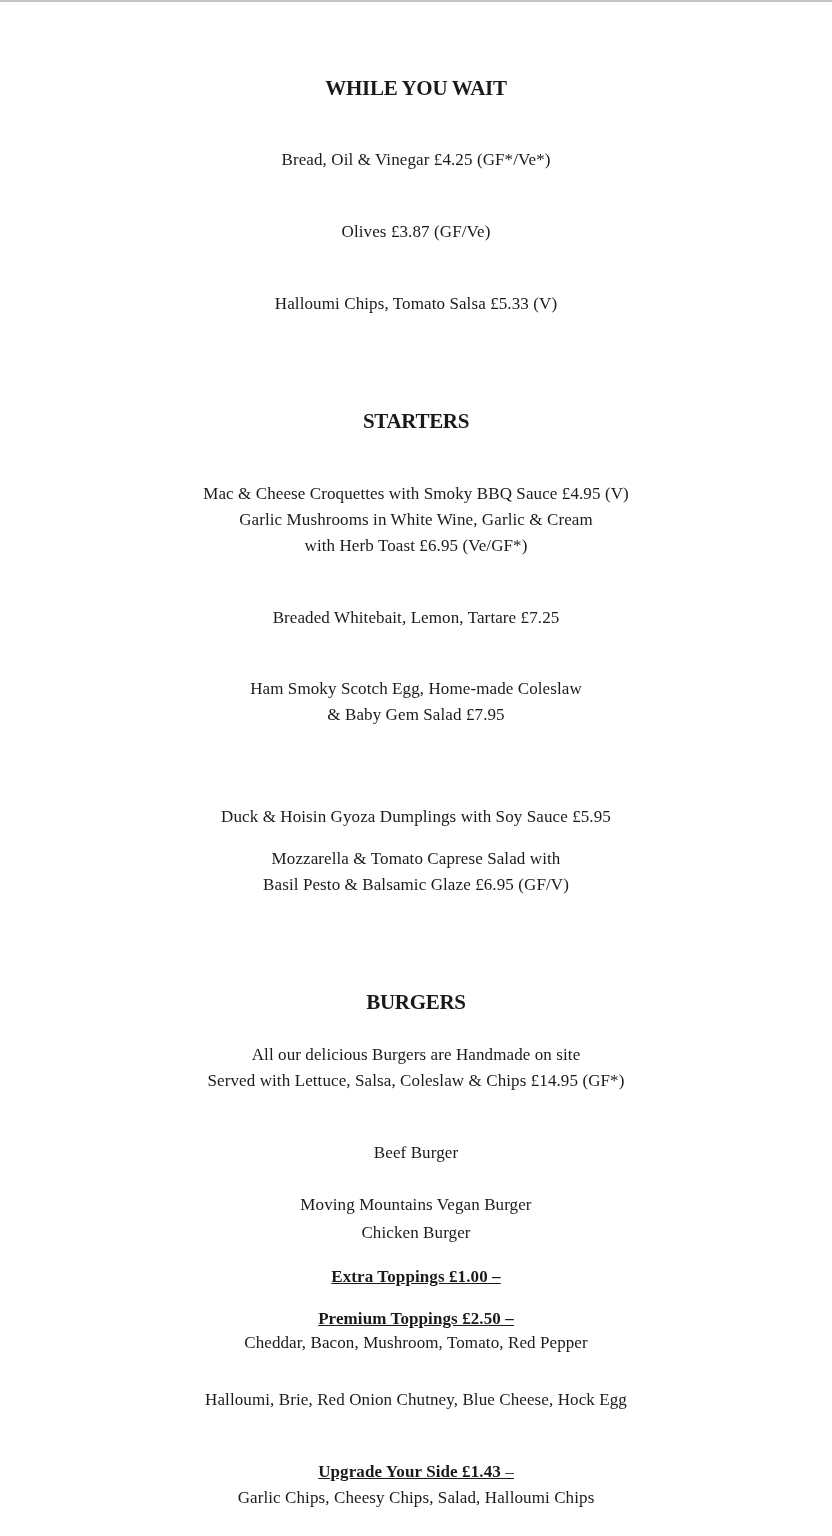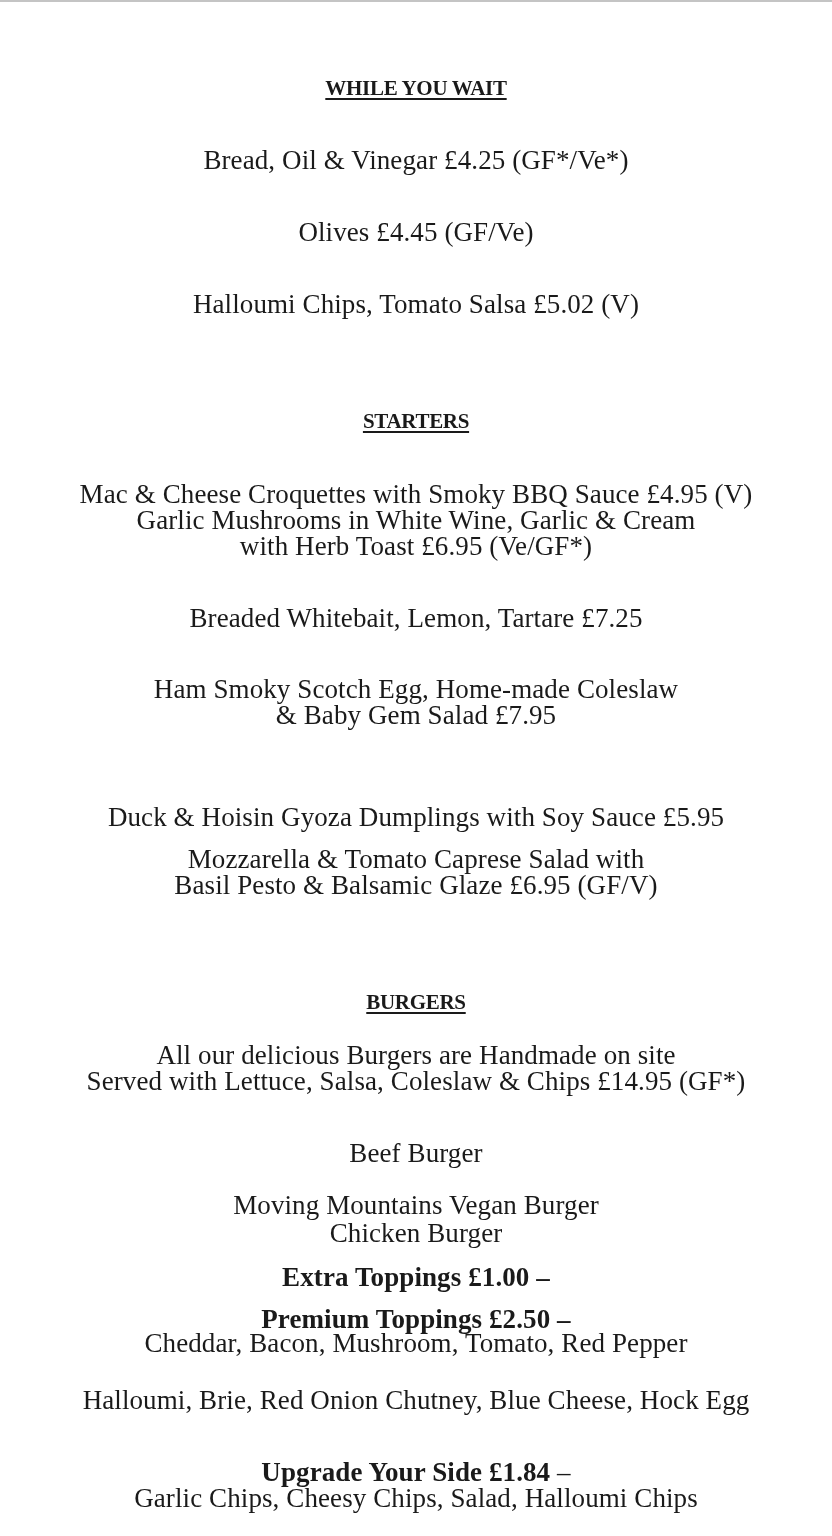--- a/index.html
+++ b/index.html
@@ -19,49 +19,49 @@
       position: absolute;
       left: 0; top: 0;
       width: 832px; height: 2px;
       background: #c4c4c4;
     }
     .line {
       position: absolute;
       left: 0;
       width: 832px;
       text-align: center;
-      font-size: 27px;
+      font-size: 17px;
       line-height: 26px;
       white-space: nowrap;
       letter-spacing: 0.1px;
     }
     .heading {
       font-weight: bold;
-      text-decoration: underline;
       text-underline-offset: 3px;
       text-decoration-thickness: 2px;
       font-size: 21px;
       letter-spacing: -0.3px;
     }
     .bold {
       font-weight: bold;
+      text-decoration: underline;
     }
     .normal-dash {
       font-weight: normal;
     }
   </style>
 </head>
 <body>
 
 <div class="top-rule"></div>
 
 <div class="line heading" style="top:75px">WHILE YOU WAIT</div>
 <div class="line" style="top:147px">Bread, Oil &amp; Vinegar £4.25 (GF*/Ve*)</div>
-<div class="line" style="top:219px">Olives £4.45 (GF/Ve)</div>
-<div class="line" style="top:291px">Halloumi Chips, Tomato Salsa £5.02 (V)</div>
+<div class="line" style="top:219px">Olives £3.87 (GF/Ve)</div>
+<div class="line" style="top:291px">Halloumi Chips, Tomato Salsa £5.33 (V)</div>
 
 <div class="line heading" style="top:408px">STARTERS</div>
 <div class="line" style="top:481px">Mac &amp; Cheese Croquettes with Smoky BBQ Sauce £4.95 (V)</div>
 <div class="line" style="top:507px">Garlic Mushrooms in White Wine, Garlic &amp; Cream</div>
 <div class="line" style="top:533px">with Herb Toast £6.95 (Ve/GF*)</div>
 <div class="line" style="top:605px">Breaded Whitebait, Lemon, Tartare £7.25</div>
 <div class="line" style="top:676px">Ham Smoky Scotch Egg, Home-made Coleslaw</div>
 <div class="line" style="top:702px">&amp; Baby Gem Salad £7.95</div>
 <div class="line" style="top:804px">Duck &amp; Hoisin Gyoza Dumplings with Soy Sauce £5.95</div>
 <div class="line" style="top:846px">Mozzarella &amp; Tomato Caprese Salad with</div>
@@ -73,14 +73,14 @@
 <div class="line" style="top:1140px">Beef Burger</div>
 <div class="line" style="top:1220px">Chicken Burger</div>
 <div class="line" style="top:1192px">Moving Mountains Vegan Burger</div>
 
 <div class="line bold" style="top:1264px"><span>Extra Toppings £1.00 –</span><span class="normal-dash"></span></div>
 <div class="line" style="top:1330px">Cheddar, Bacon, Mushroom, Tomato, Red Pepper</div>
 
 <div class="line bold" style="top:1306px"><span>Premium Toppings £2.50 –</span><span class="normal-dash"></span></div>
 <div class="line" style="top:1387px">Halloumi, Brie, Red Onion Chutney, Blue Cheese, Hock Egg</div>
 
-<div class="line bold" style="top:1459px"><span>Upgrade Your Side £1.84</span><span class="normal-dash"> –</span></div>
+<div class="line bold" style="top:1459px"><span>Upgrade Your Side £1.43</span><span class="normal-dash"> –</span></div>
 <div class="line" style="top:1485px">Garlic Chips, Cheesy Chips, Salad, Halloumi Chips</div>
 
 </body></html>

